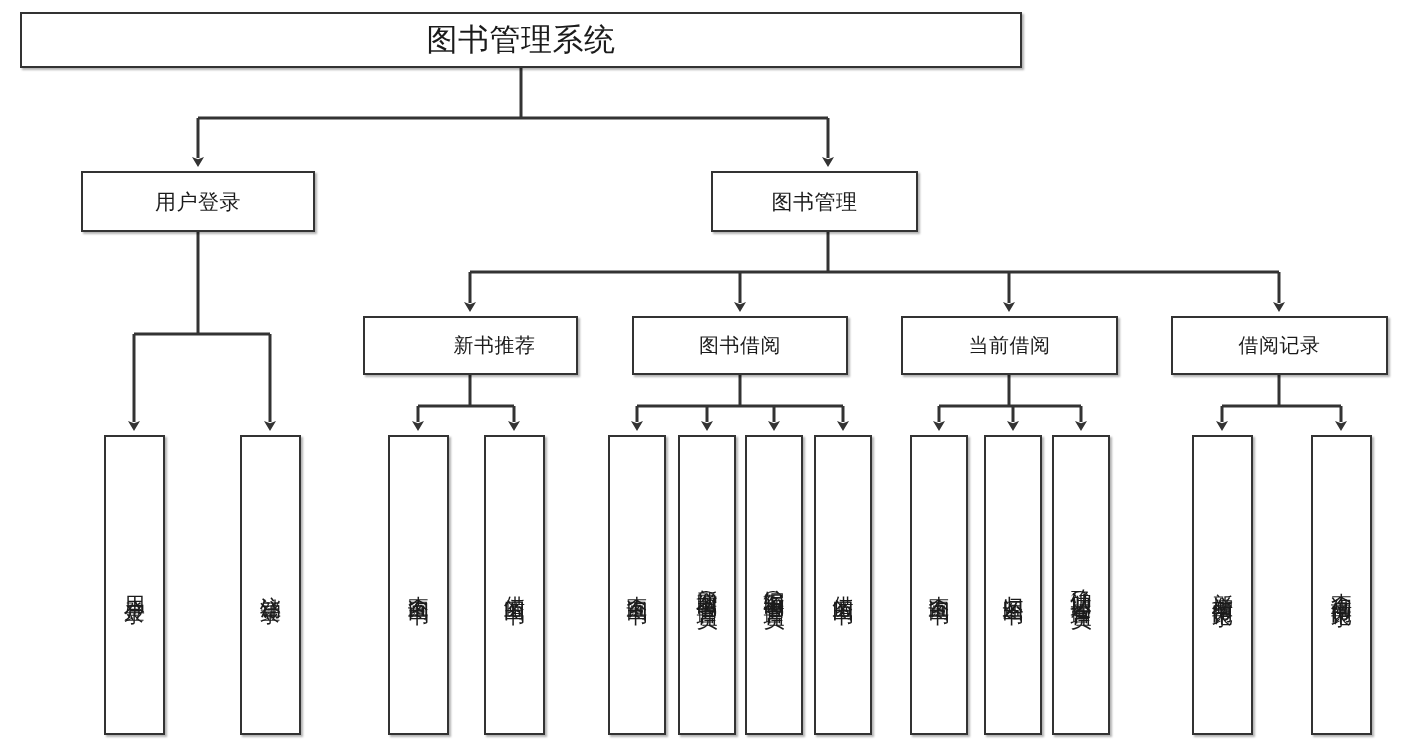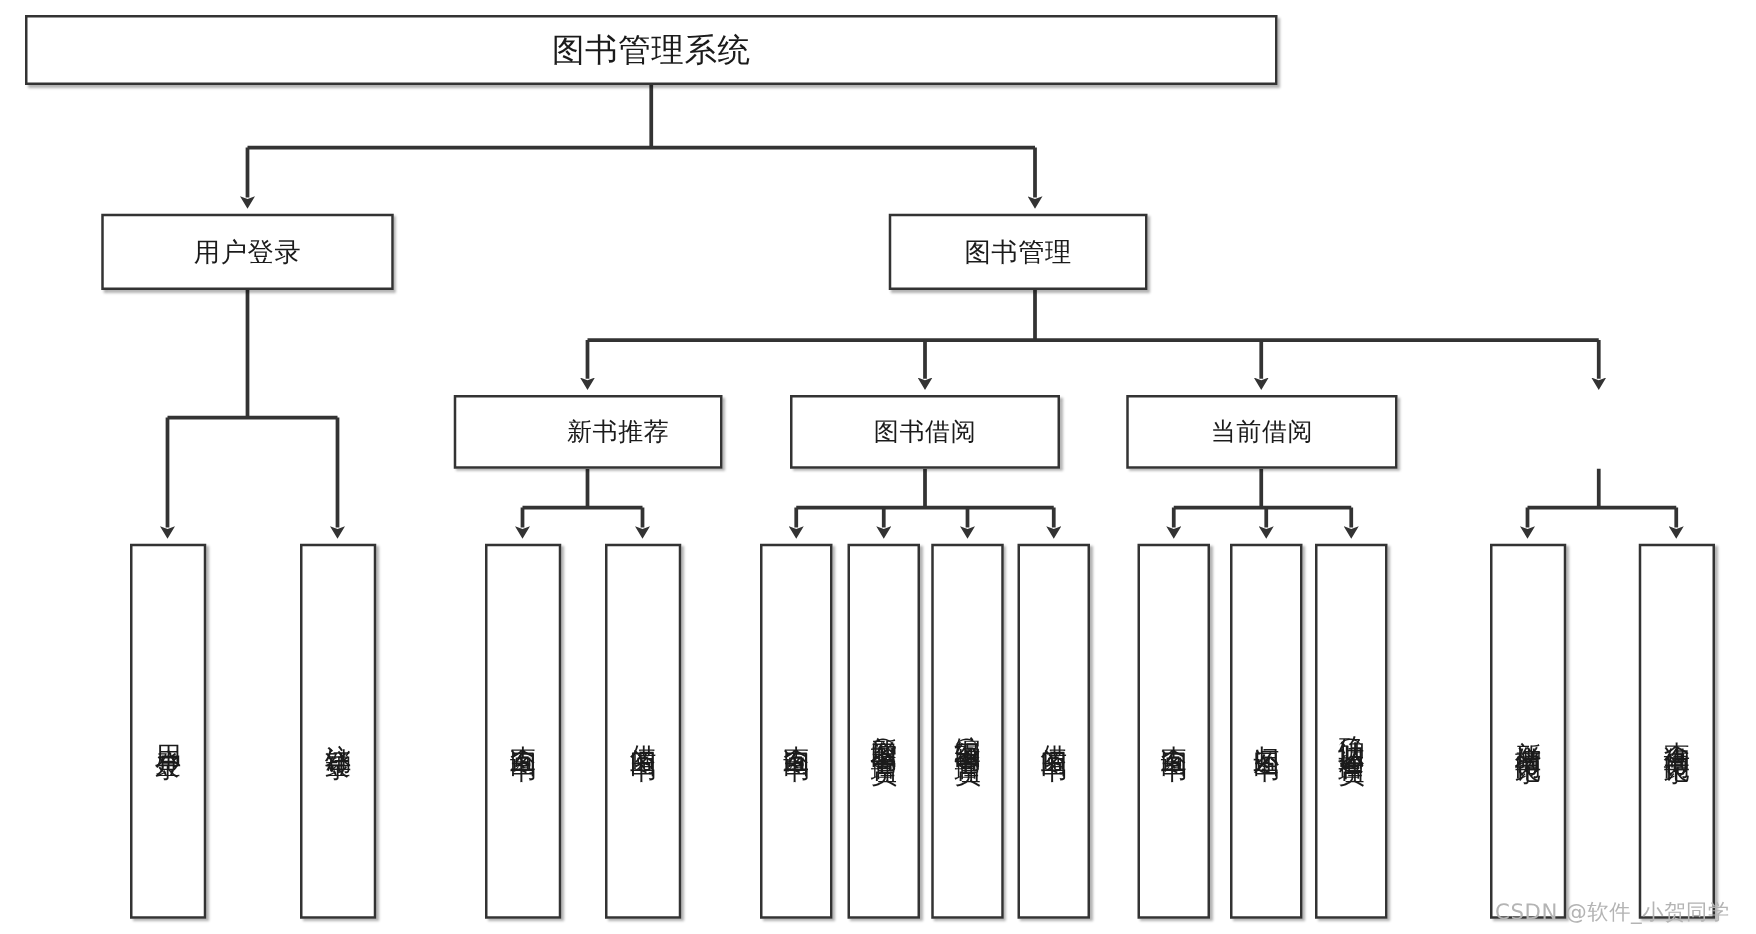--- a/index.html
+++ b/index.html
@@ -37,21 +37,21 @@
     color: #1b1b1b;
     letter-spacing: 0.5px;
   }
   .node-label {
     display: block;
     text-align: center;
     white-space: pre;
   }
   
   .level-1 {
-    font-size: 26px;
+    font-size: 31px;
   }
   
   .level-2 {
     font-size: 21px;
   }
   
   .level-3 {
     font-size: 20px;
   }
   
@@ -146,20 +146,23 @@
 
   <div class="node level-3" style="left:363px; top:316px; width:215px; height:59px;padding-left:48px;">
     <span class="node-label">新书推荐</span>
   </div>
   <div class="node level-3" style="left:901px; top:316px; width:217px; height:59px;">
     <span class="node-label">当前借阅</span>
   </div>
   <div class="node level-3" style="left:632px; top:316px; width:216px; height:59px;">
     <span class="node-label">图书借阅</span>
   </div>
+  <div class="node level-3" style="left:1171px; top:316px; width:217px; height:59px;">
+    <span class="node-label">借阅记录</span>
+  </div>
 
   <div class="node leaf" style="left:104px; top:435px; width:61px; height:300px;">
     <span class="node-label">用户登录</span>
   </div>
   <div class="node leaf" style="left:240px; top:435px; width:61px; height:300px;">
     <span class="node-label">注销登录</span>
   </div>
   <div class="node leaf" style="left:388px; top:435px; width:61px; height:300px;">
     <span class="node-label">查询图书</span>
   </div>
@@ -187,15 +190,14 @@
   <div class="node leaf" style="left:1052px; top:435px; width:58px; height:300px;">
     <span class="node-label">确认归还（管理员）</span>
   </div>
   <div class="node leaf" style="left:1192px; top:435px; width:61px; height:300px;">
     <span class="node-label">新增借阅记录</span>
   </div>
   <div class="node leaf" style="left:1311px; top:435px; width:61px; height:300px;">
     <span class="node-label">查询借阅记录</span>
   </div>
 
-  <div class="watermark" style="left:1196px; top:718px;">CSDN @软件_小贺同学</div>
 
 </div>
 
 </body></html>

